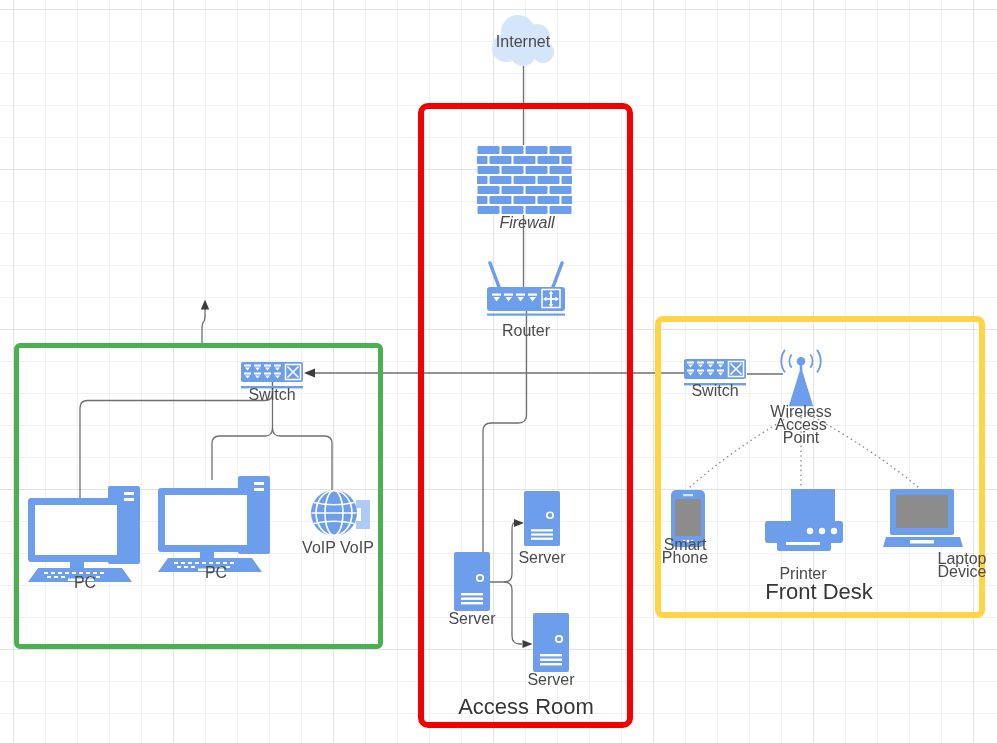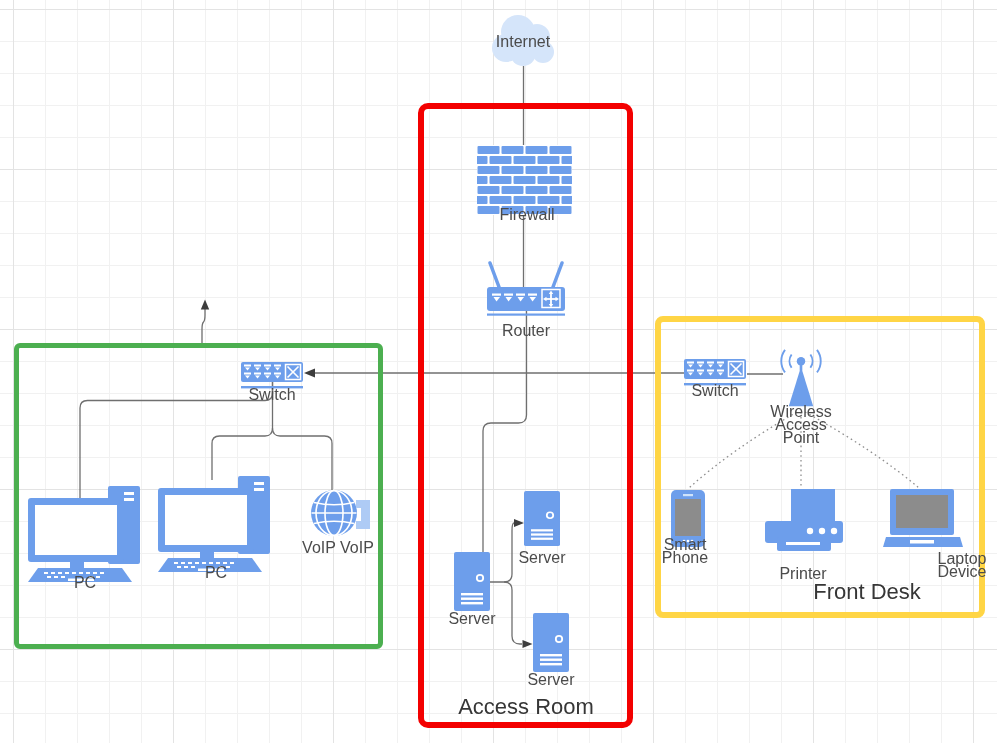--- a/index.html
+++ b/index.html
@@ -52,21 +52,21 @@
     <path class="edge dotted" d="M797 412 Q731 450 689 488"></path>
     <path class="edge dotted" d="M801 412 V488"></path>
     <path class="edge dotted" d="M805 412 Q874 450 919 488"></path>
   </svg>
 
   <div class="room office" style="left:14px;top:343px;width:369px;height:306px;"></div>
   <div class="room server" style="left:418px;top:103px;width:215px;height:625px;"></div>
   <div class="room front" style="left:655px;top:316px;width:330px;height:302px;"></div>
 
   <div class="room-lbl" style="left:424px;top:694px;width:204px;">Access Room</div>
-  <div class="room-lbl" style="left:717px;top:579px;width:204px;padding-left:48px;">Front Desk</div>
+  <div class="room-lbl" style="left:717px;top:579px;width:204px;">Front Desk</div>
 
   <div class="node" style="left:484px;top:10px;">
     <svg width="78" height="58" viewBox="0 0 78 58">
       <g style="fill:var(--cloud-blue);">
         <circle cx="22" cy="38" r="14"></circle>
           <circle cx="34" cy="22" r="17"></circle>
           <circle cx="53" cy="27" r="13"></circle>
         <circle cx="59" cy="42" r="11"></circle>
           <circle cx="39" cy="43" r="13"></circle>
           <rect x="20" y="32" width="40" height="16"></rect>
@@ -81,21 +81,21 @@
         <pattern id="bricks" width="24" height="20" patternUnits="userSpaceOnUse">
           <rect width="24" height="20" fill="#ffffff"></rect>
           <rect x="0.5" y="1" width="22" height="8" rx="1" style="fill:var(--shape-blue);"></rect>
           <rect x="-11.5" y="11" width="22" height="8" rx="1" style="fill:var(--shape-blue);"></rect>
           <rect x="12.5" y="11" width="22" height="8" rx="1" style="fill:var(--shape-blue);"></rect>
         </pattern>
       </defs>
       <rect width="95" height="70" fill="url(#bricks)"></rect>
     </svg>
   </div>
-  <div class="lbl" style="left:477px;top:208px;width:100px;">Firewall</div>
+  <div class="lbl" style="left:477px;top:216px;width:100px;font-style:italic;">Firewall</div>
 
   <div class="node" style="left:486px;top:260px;">
     <svg width="80" height="56" viewBox="0 0 80 56">
       <path d="M13 27 L4 3 M67 27 L76 3" style="stroke:var(--shape-blue);" stroke-width="3.5" stroke-linecap="round" fill="none"></path>
       <rect x="1" y="27" width="78" height="24" rx="3" style="fill:var(--shape-blue);"></rect>
       <g fill="#ffffff">
         <rect x="6" y="33.5" width="9" height="2.2"></rect>
           <polygon points="7.5,37 14,37 10.5,41.5"></polygon>
         <rect x="18" y="33.5" width="9" height="2.2"></rect>
           <polygon points="19.5,37 26,37 22.5,41.5"></polygon>

